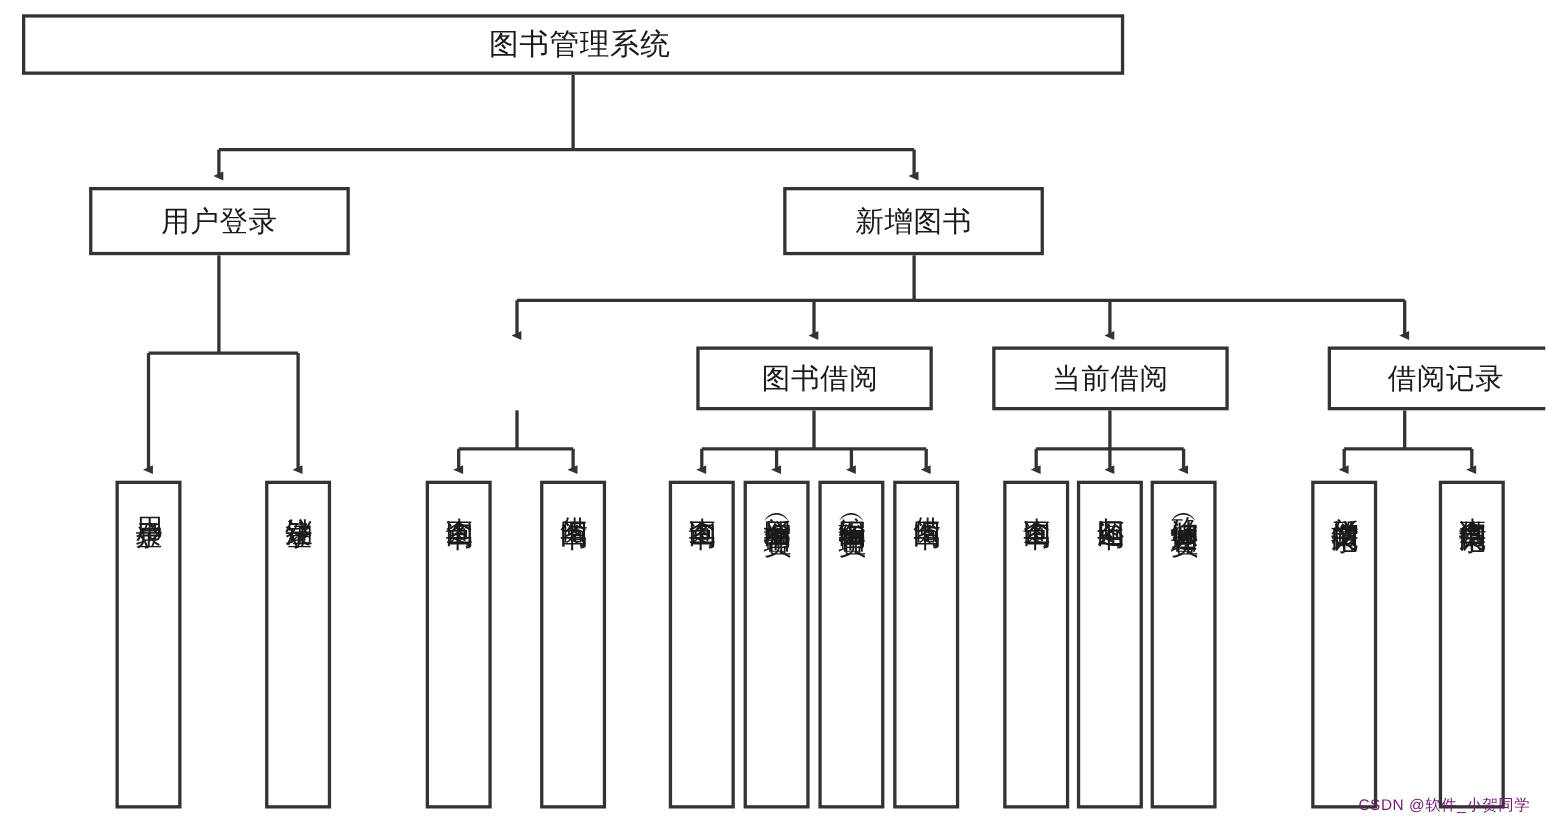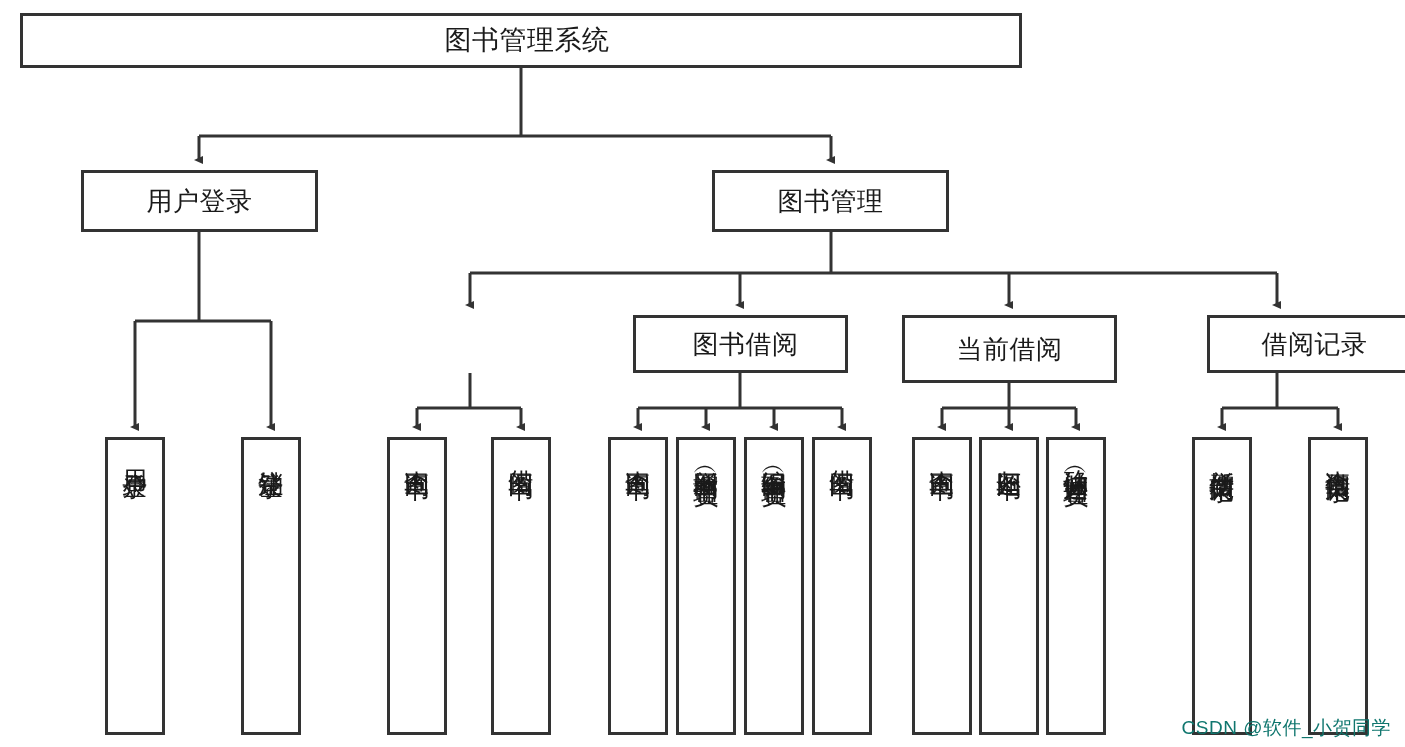--- a/index.html
+++ b/index.html
@@ -60,22 +60,22 @@
     writing-mode: vertical-rl;
     text-orientation: upright;
     line-height: 1.22;
     letter-spacing: 2px;
     white-space: nowrap;
   }
   .watermark {
     position: absolute;
     right: 14px;
     bottom: 6px;
-    font-size: 19px;
-    color: #0f766e;
+    font-size: 14px;
+    color: #701a75;
     white-space: nowrap;
     letter-spacing: 0.5px;
   }
 </style>
 </head>
 <body>
 
 <div id="diagram-root">
 
   <svg class="edges" viewBox="0 0 1405 747" xmlns="http://www.w3.org/2000/svg">
@@ -129,27 +129,27 @@
   </svg>
 
   <div class="node node-h node-root" style="left:20px; top:13px; width:1002px; height:55px;padding-left:12px;">
     <span class="node-label">图书管理系统</span>
   </div>
 
   <div class="node node-h" style="left:81px; top:170px; width:237px; height:62px;">
     <span class="node-label">用户登录</span>
   </div>
   <div class="node node-h" style="left:712px; top:170px; width:237px; height:62px;">
-    <span class="node-label">图书管理</span>
+    <span class="node-label">新增图书</span>
   </div>
 
   <div class="node node-h" style="left:633px; top:315px; width:215px; height:58px;padding-left:10px;">
     <span class="node-label">图书借阅</span>
   </div>
-  <div class="node node-h" style="left:902px; top:315px; width:215px; height:68px;">
+  <div class="node node-h" style="left:902px; top:315px; width:215px; height:58px;">
     <span class="node-label">当前借阅</span>
   </div>
   <div class="node node-h" style="left:1170px; top:315px; width:215px; height:58px;margin-left:37px;">
     <span class="node-label">借阅记录</span>
   </div>
 
   <div class="node node-v" style="left:105px; top:437px; width:60px; height:298px;">
     <span class="node-label">用户登录</span>
   </div>
   <div class="node node-v" style="left:241px; top:437px; width:60px; height:298px;">

